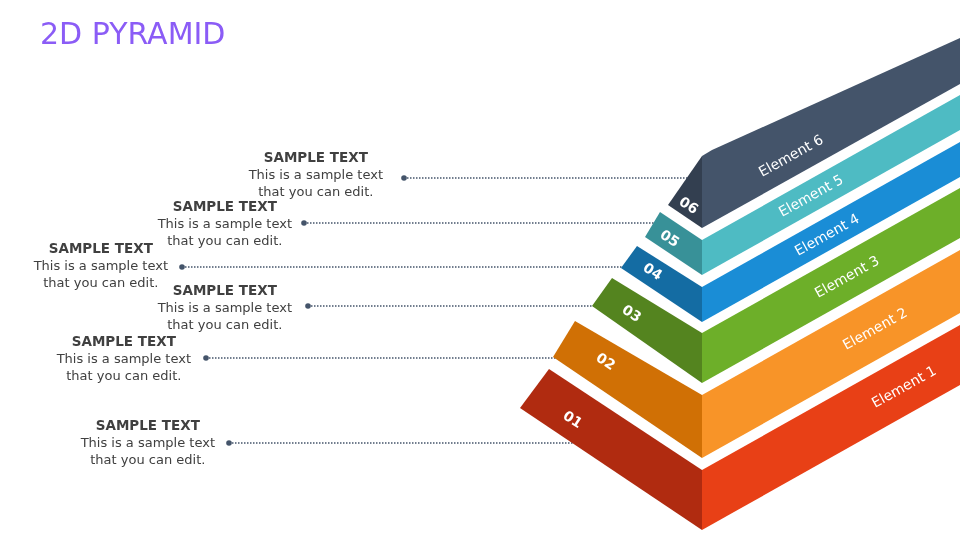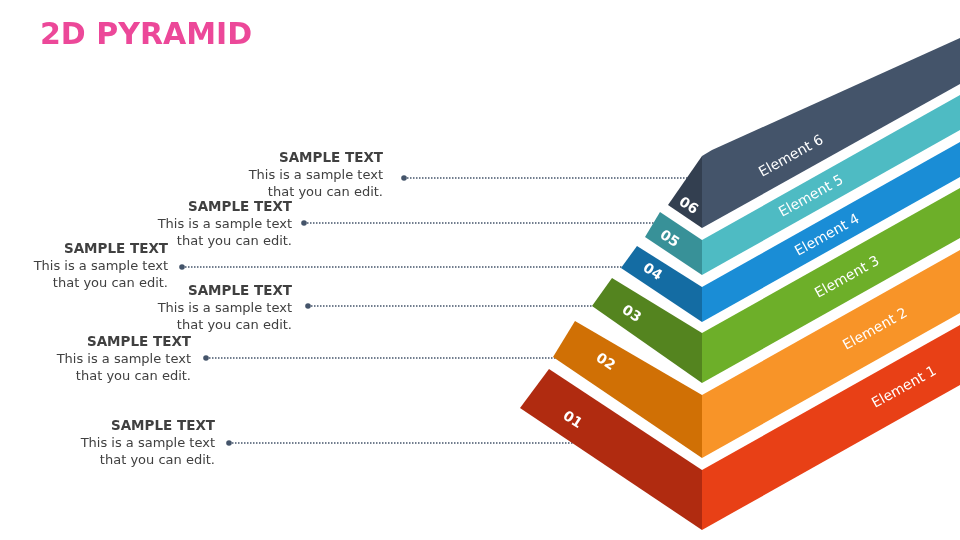--- a/index.html
+++ b/index.html
@@ -1,20 +1,20 @@
 <!DOCTYPE html>
 <html><head>
 <meta charset="utf-8">
 <style>
   html, body { margin:0; padding:0; }
   body { width:960px; height:540px; background:#ffffff; position:relative; overflow:hidden;
          font-family:"Liberation Sans", "DejaVu Sans", sans-serif; }
-  .title { position:absolute; left:40px; top:16px; font-size:30px; font-weight:bold;
-           color:#ec4899; letter-spacing:0px; font-family:"DejaVu Sans", sans-serif; }
-  .callout { position:absolute; text-align:right; color:#404040; }
+  .title { position:absolute; left:40px; top:16px; font-size:30px; font-weight:normal;
+           color:#8b5cf6; letter-spacing:0px; font-family:"DejaVu Sans", sans-serif; }
+  .callout { position:absolute; text-align:center; color:#404040; }
   .callout .head { font-size:13.5px; font-weight:bold; line-height:17px; font-family:"DejaVu Sans", sans-serif; }
   .callout .body { font-size:13px; line-height:17px; font-family:"DejaVu Sans", sans-serif; }
   svg.diagram { position:absolute; left:0; top:0; }
   .tier-label { font-family:"DejaVu Sans", sans-serif; fill:#ffffff; font-size:14px; }
   .tier-num { font-family:"DejaVu Sans", sans-serif; fill:#ffffff; font-size:14px; font-weight:bold; }
 </style>
 </head>
 <body>
 
 <div class="title">2D PYRAMID</div>

